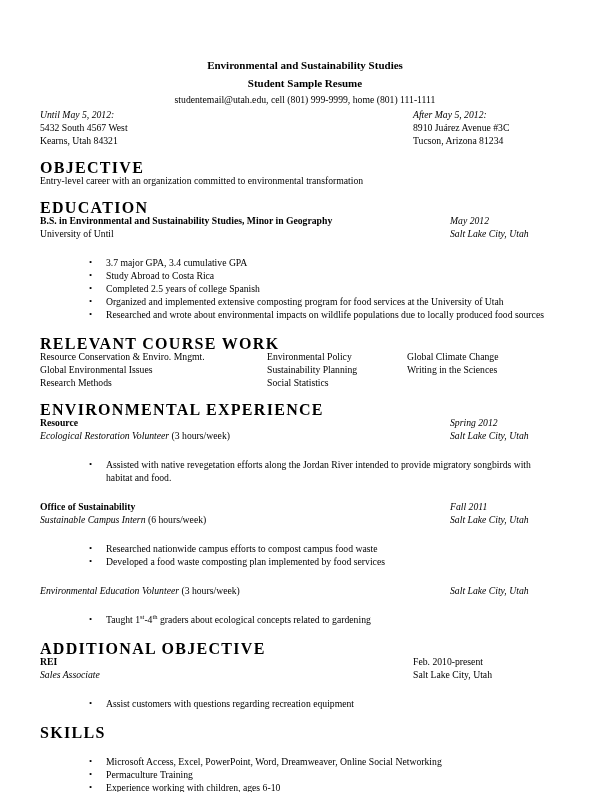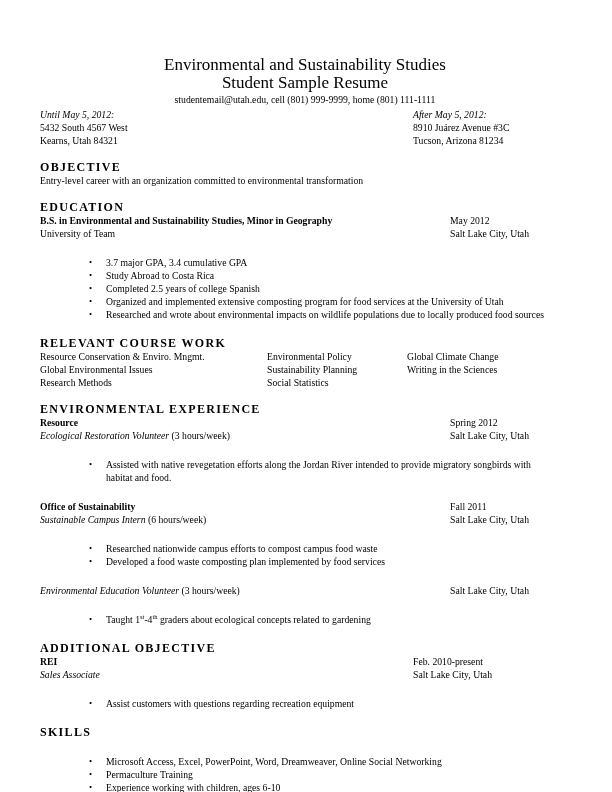--- a/index.html
+++ b/index.html
@@ -9,36 +9,36 @@
     background:#ffffff;
     box-sizing:border-box;
     padding:56px 42px 0 40px;
     font-family:"Liberation Serif", serif;
     font-size:9.7px;
     line-height:13px;
     color:#000000;
     overflow:hidden;
   }
   .title {
-    font-size:17px; line-height:18px; font-weight:normal;
+    font-size:11px; line-height:18px; font-weight:bold;
     text-align:center;
   }
   .contact { text-align:center; margin-top:1px; }
   .addr-row { display:flex; margin-top:2px; }
   .addr-left { flex:1; }
   .addr-right { width:157px; }
   .italic { font-style:italic; }
   .bold { font-weight:bold; }
   .section { margin-top:14px; }
   .heading {
-    font-weight:bold; font-size:12px; letter-spacing:1.3px;
+    font-weight:bold; font-size:16px; letter-spacing:1.3px;
   }
   .row { display:flex; }
   .grow { flex:1; }
-  .col-date { width:120px; }
+  .col-date { width:120px;font-style:italic; }
   .col-wide { width:157px; }
   ul.bullets { margin:16px; padding:0 0 0 50px; list-style:none; }
   ul.bullets li { position:relative; }
   ul.bullets li::before {
     content:"\2022";
     position:absolute; left:-17px; top:0;
     font-size:9px;
   }
   .course-grid {
     display:grid;
@@ -74,21 +74,21 @@
     <div>Entry-level career with an organization committed to environmental transformation</div>
   </div>
 
   <div class="section">
     <div class="heading">EDUCATION</div>
     <div class="row">
       <div class="grow bold">B.S. in Environmental and Sustainability Studies, Minor in Geography</div>
       <div class="col-date">May 2012</div>
     </div>
     <div class="row">
-      <div class="grow">University of Team</div>
+      <div class="grow">University of Until</div>
       <div class="col-date">Salt Lake City, Utah</div>
     </div>
     <ul class="bullets">
       <li>3.7 major GPA, 3.4 cumulative GPA</li>
       <li>Study Abroad to Costa Rica</li>
       <li>Completed 2.5 years of college Spanish</li>
       <li>Organized and implemented extensive composting program for food services at the University of Utah</li>
       <li>Researched and wrote about environmental impacts on wildlife populations due to locally produced food sources</li>
     </ul>
   </div>

